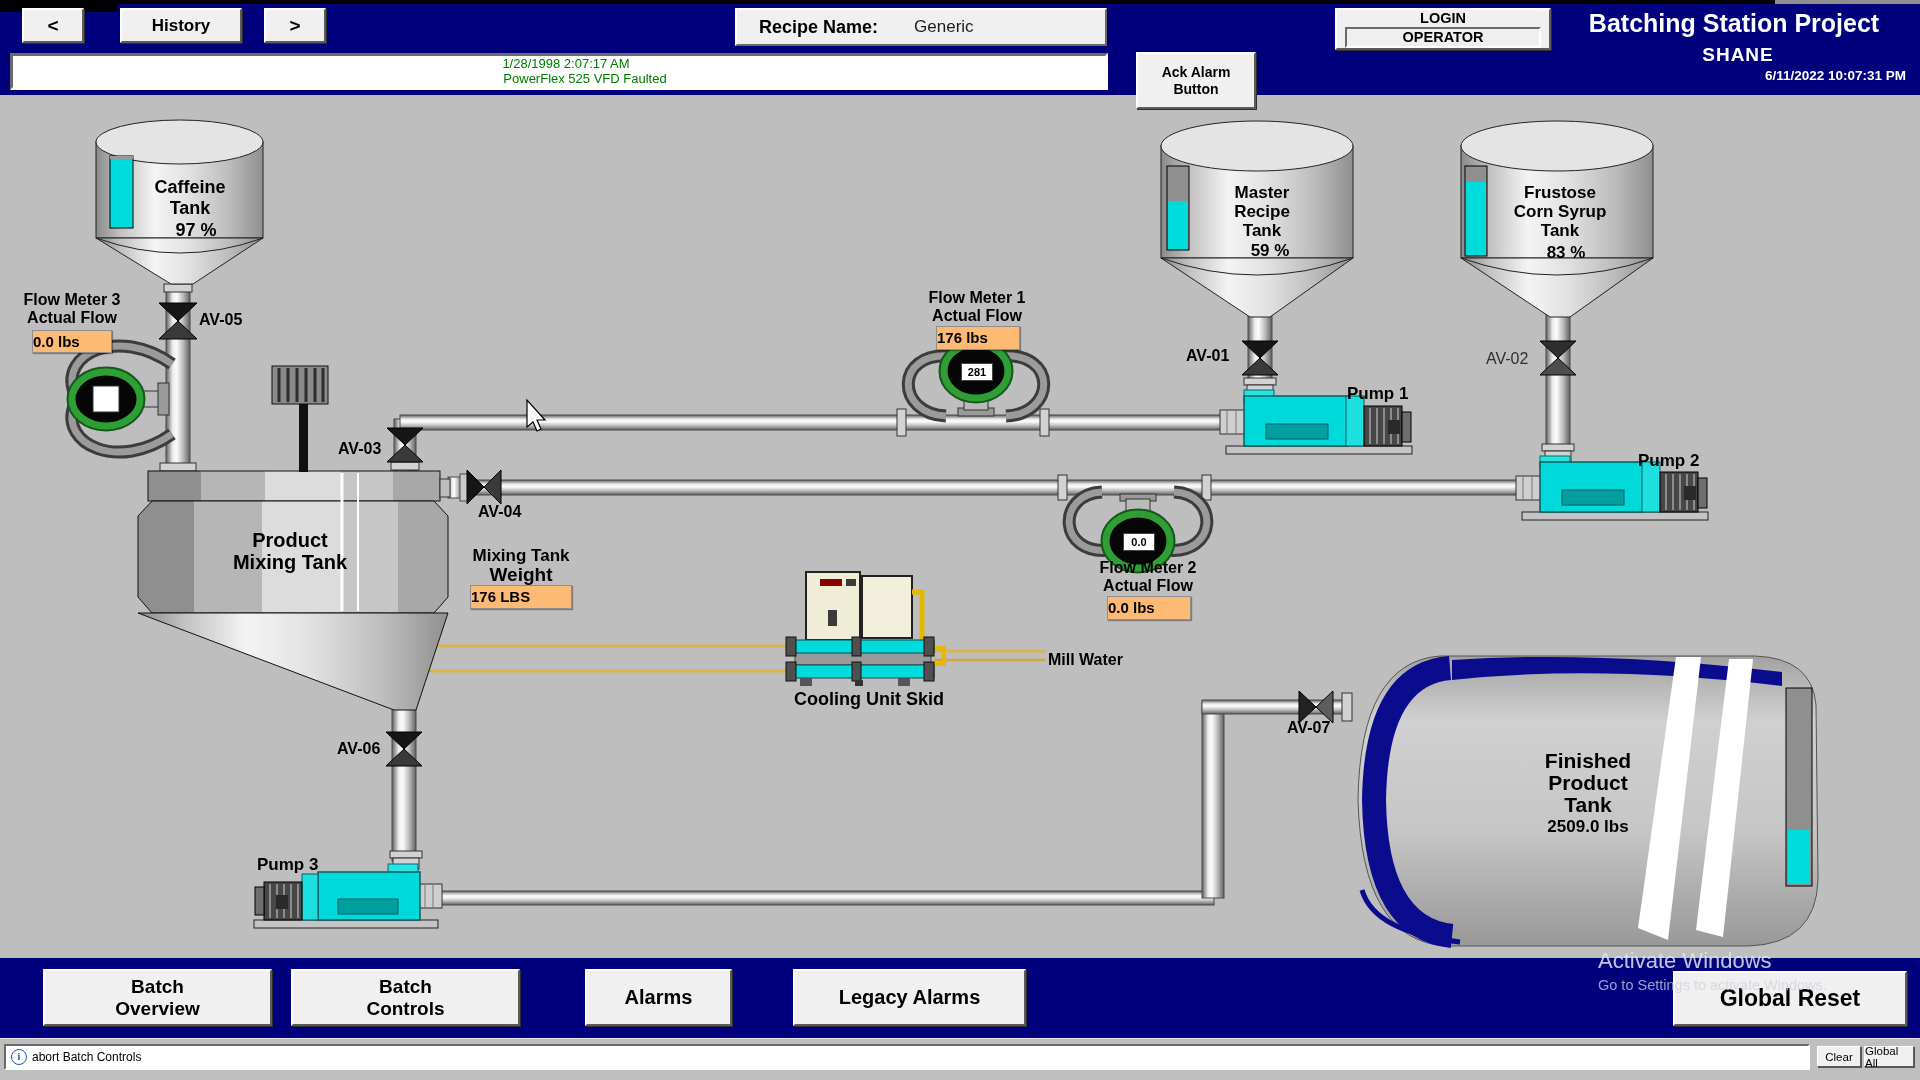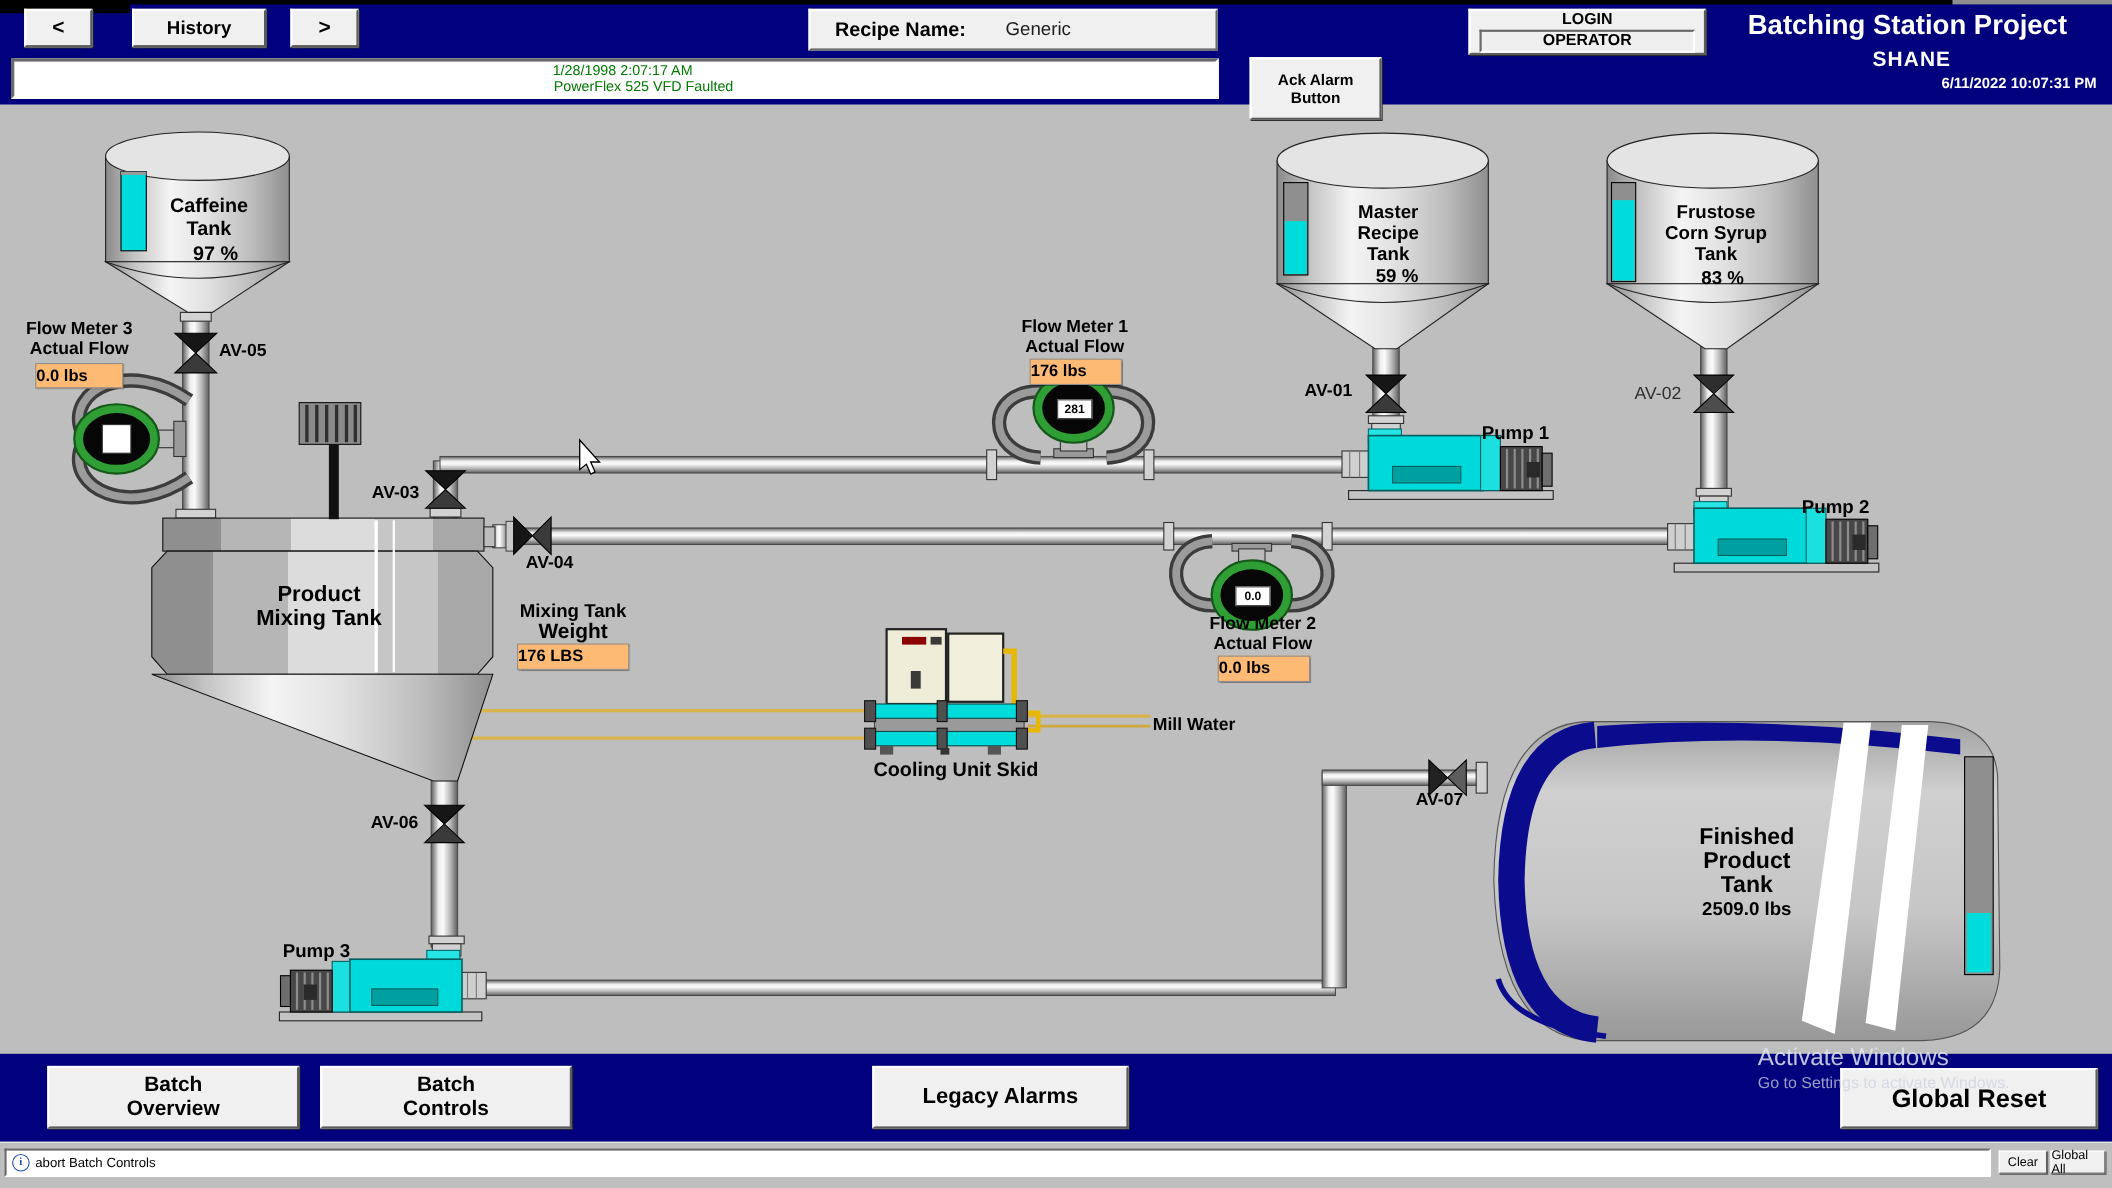--- a/index.html
+++ b/index.html
@@ -420,20 +420,23 @@
   <div class="abs navy" style="left:0;top:958px;width:1920px;height:80px;"></div>
 
   <div class="btn col" style="left:43px;top:969px;width:229px;height:57px;font-size:19px;">
     <span>Batch</span>
     <span>Overview</span>
   </div>
   <div class="btn col" style="left:291px;top:969px;width:229px;height:57px;font-size:19px;">
     <span>Batch</span>
     <span>Controls</span>
   </div>
+  <div class="btn" style="left:585px;top:969px;width:147px;height:57px;font-size:20px;">
+    <span>Alarms</span>
+  </div>
   <div class="btn" style="left:793px;top:969px;width:233px;height:57px;font-size:20px;">
     <span>Legacy Alarms</span>
   </div>
   <div class="btn" style="left:1673px;top:971px;width:234px;height:55px;font-size:23px;">
     <span>Global Reset</span>
   </div>
 
   <div class="wm1">Activate Windows</div>
   <div class="wm2">Go to Settings to activate Windows.</div>
 

